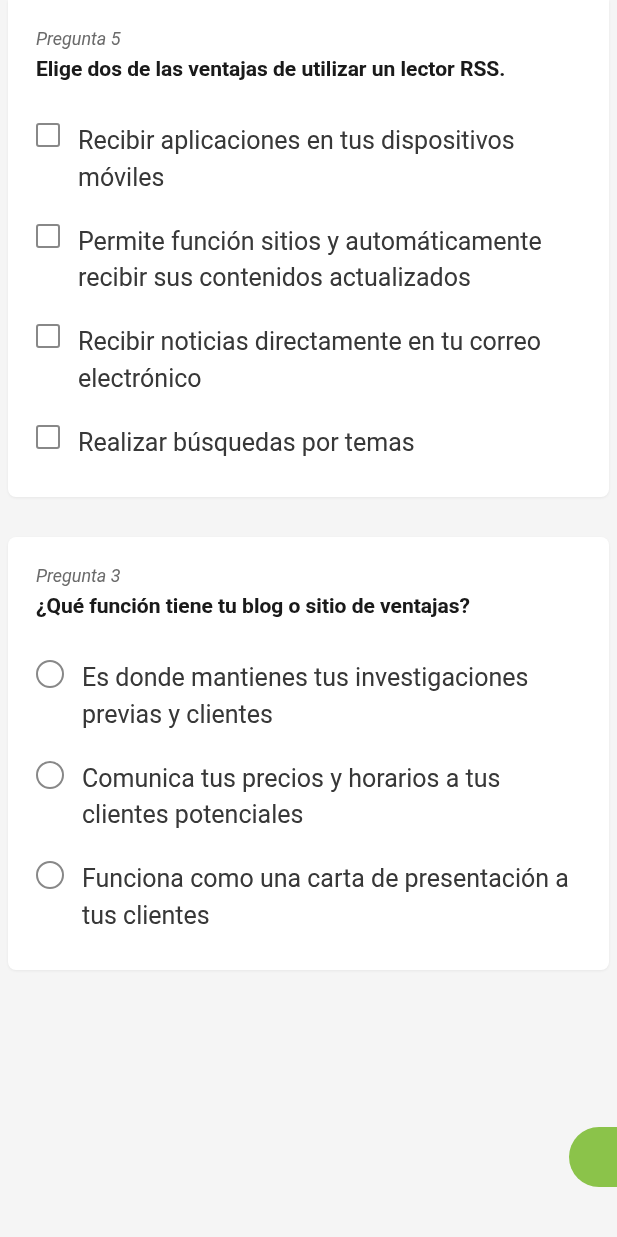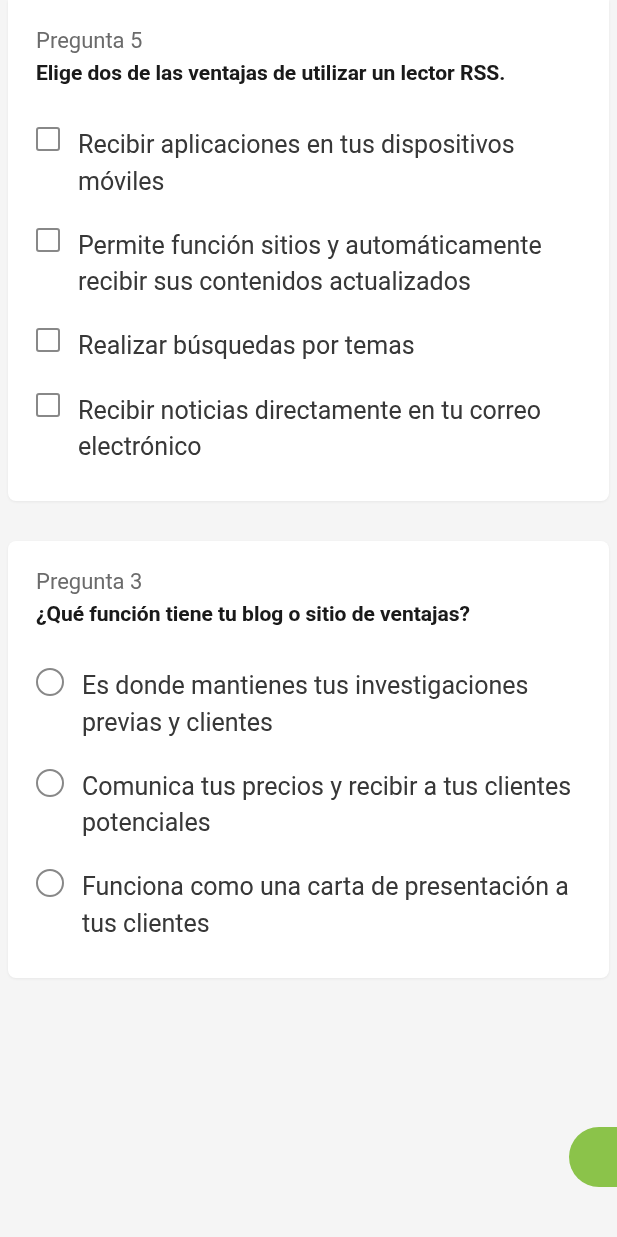--- a/index.html
+++ b/index.html
@@ -23,24 +23,25 @@
       margin: 0 8px 40px 8px;
       padding: 28px 28px 36px 28px;
       box-shadow: 0 1px 3px rgba(0,0,0,0.06);
     }
     .question-card:first-child {
       margin-top: 0;
       border-top-left-radius: 0;
       border-top-right-radius: 0;
     }
     .question-label {
-      font-size: 22px;
+      font-size: 18px;
       color: #6b6b6b;
       font-weight: 400;
       margin-bottom: 6px;
+      font-style: italic;
     }
     .question-title {
       font-size: 21px;
       color: #1a1a1a;
       font-weight: 700;
       line-height: 1.35;
       margin-bottom: 40px;
     }
     .option-row {
       display: flex;
@@ -98,39 +99,39 @@
     <div class="option-row">
       <div class="checkbox"></div>
       <div class="option-text">Recibir aplicaciones en tus dispositivos móviles</div>
     </div>
     <div class="option-row">
       <div class="checkbox"></div>
       <div class="option-text">Permite función sitios y automáticamente recibir sus contenidos actualizados</div>
     </div>
     <div class="option-row">
       <div class="checkbox"></div>
-      <div class="option-text">Realizar búsquedas por temas</div>
+      <div class="option-text">Recibir noticias directamente en tu correo electrónico</div>
     </div>
     <div class="option-row">
       <div class="checkbox"></div>
-      <div class="option-text">Recibir noticias directamente en tu correo electrónico</div>
+      <div class="option-text">Realizar búsquedas por temas</div>
     </div>
   </div>
 
   <div class="question-card">
     <div class="question-label">Pregunta 3</div>
     <div class="question-title">¿Qué función tiene tu blog o sitio de ventajas?</div>
 
     <div class="option-row">
       <div class="radio"></div>
       <div class="option-text">Es donde mantienes tus investigaciones previas y clientes</div>
     </div>
     <div class="option-row">
       <div class="radio"></div>
-      <div class="option-text">Comunica tus precios y recibir a tus clientes potenciales</div>
+      <div class="option-text">Comunica tus precios y horarios a tus clientes potenciales</div>
     </div>
     <div class="option-row">
       <div class="radio"></div>
       <div class="option-text">Funciona como una carta de presentación a tus clientes</div>
     </div>
   </div>
 
 </div>
 
 <div class="floating-badge"></div>

